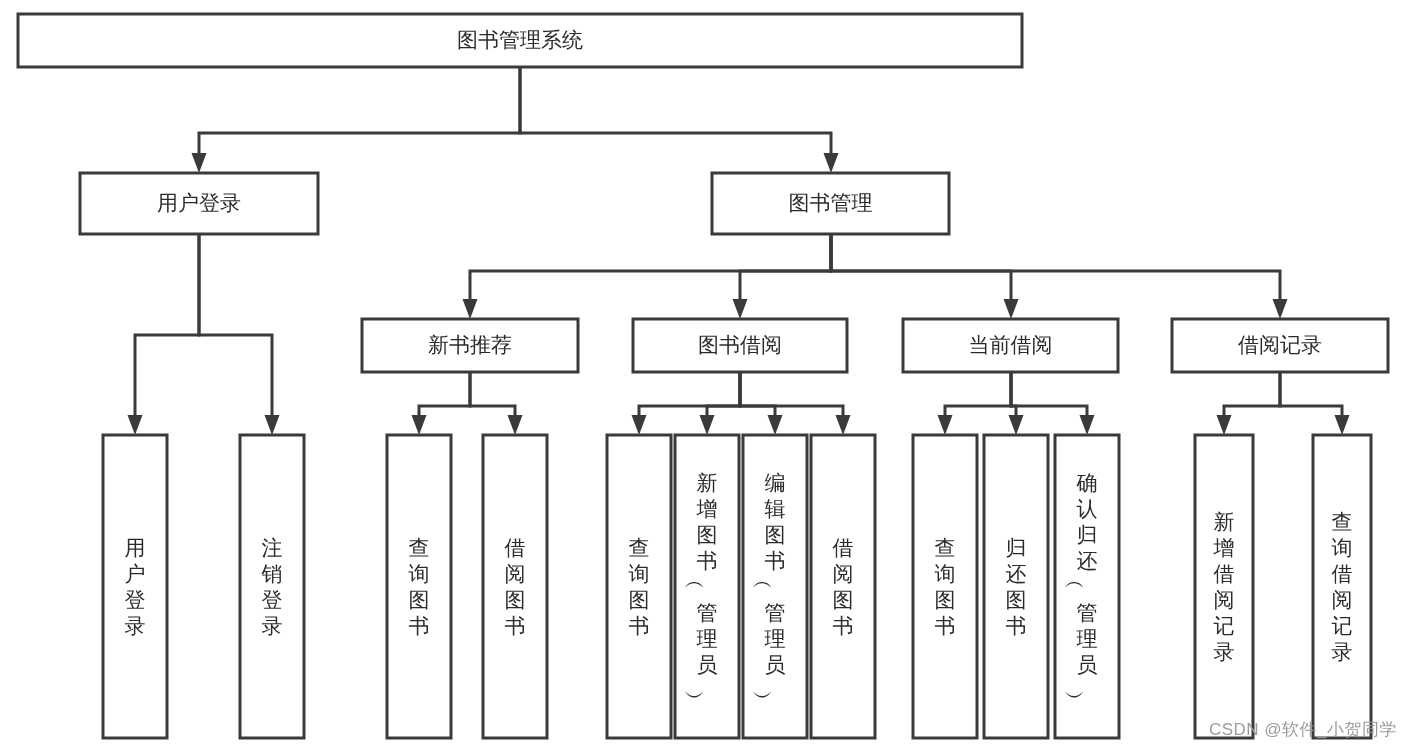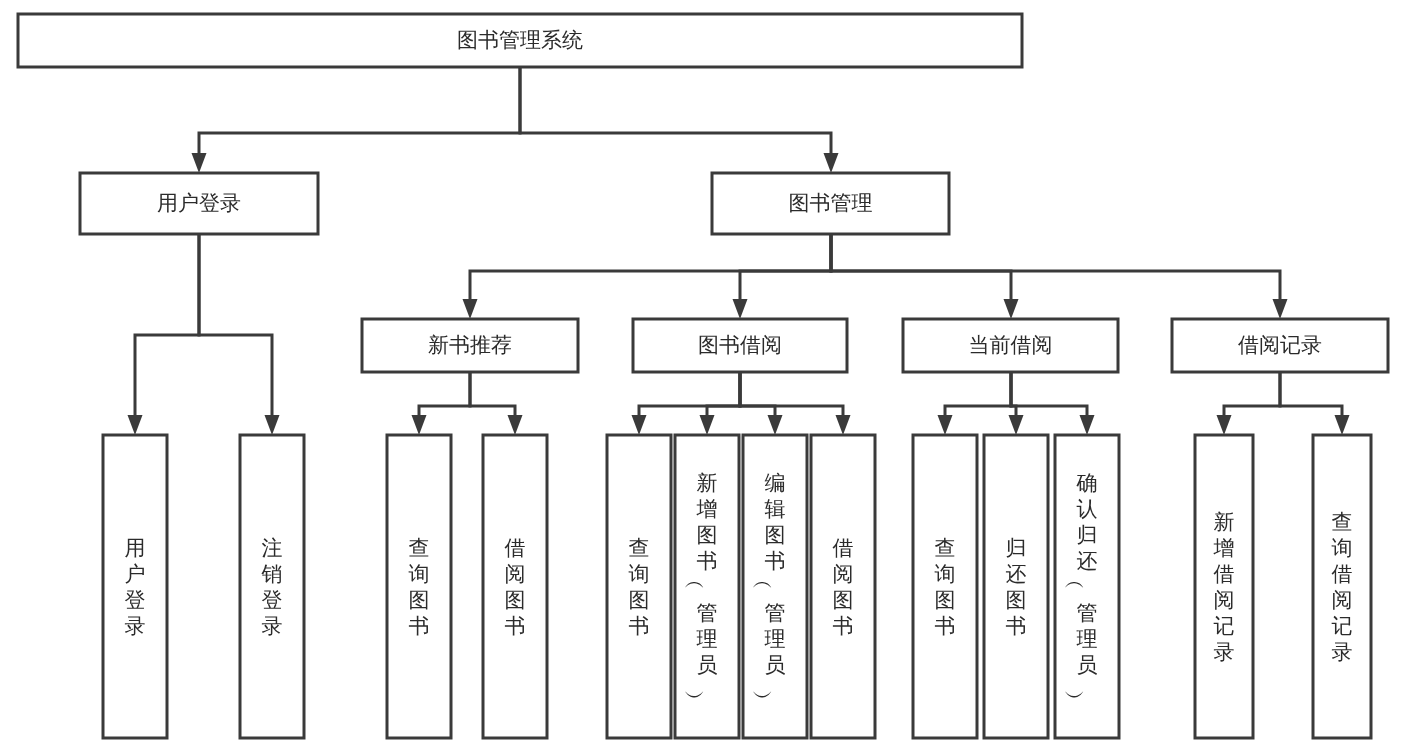--- a/index.html
+++ b/index.html
@@ -226,13 +226,14 @@
         <g>
           <rect x="1195" y="435" width="58" height="303" class="node-box"></rect>
           <text class="node-label-vertical" x="1224" y="528.78"><tspan x="1224" dy="0">新</tspan><tspan x="1224" dy="26">增</tspan><tspan x="1224" dy="26">借</tspan><tspan x="1224" dy="26">阅</tspan><tspan x="1224" dy="26">记</tspan><tspan x="1224" dy="26">录</tspan></text>
         </g>
         <g>
           <rect x="1313" y="435" width="58" height="303" class="node-box"></rect>
           <text class="node-label-vertical" x="1342" y="528.78"><tspan x="1342" dy="0">查</tspan><tspan x="1342" dy="26">询</tspan><tspan x="1342" dy="26">借</tspan><tspan x="1342" dy="26">阅</tspan><tspan x="1342" dy="26">记</tspan><tspan x="1342" dy="26">录</tspan></text>
         </g>
       </g>
   </svg>
+  <div class="watermark">CSDN @软件_小贺同学</div>
 </div>
 
 </body></html>

